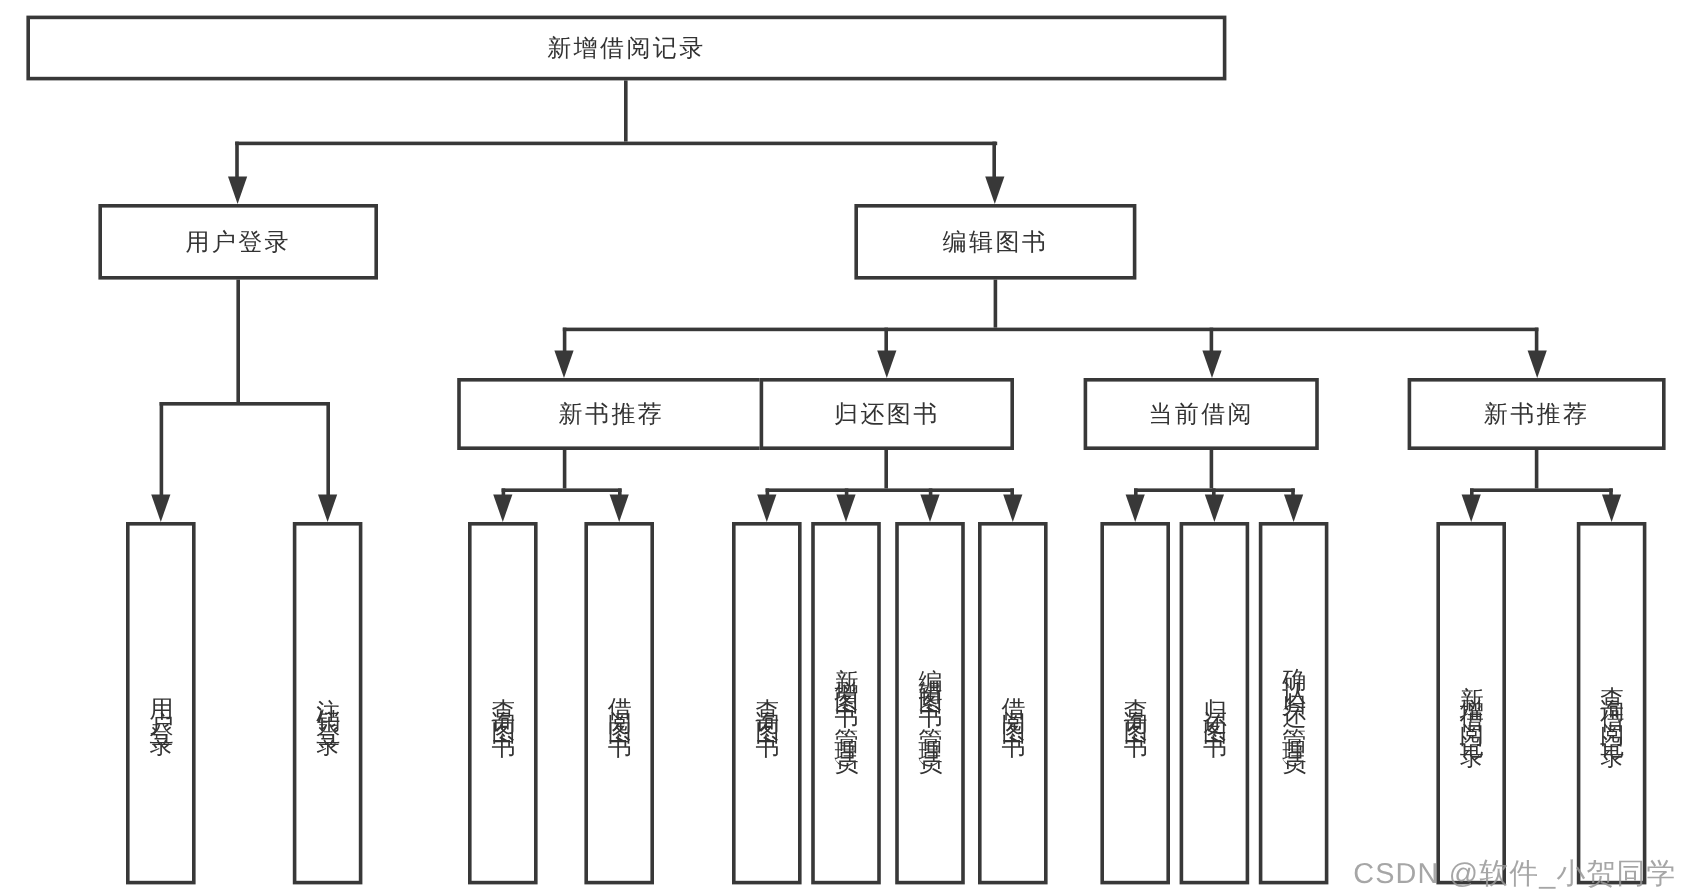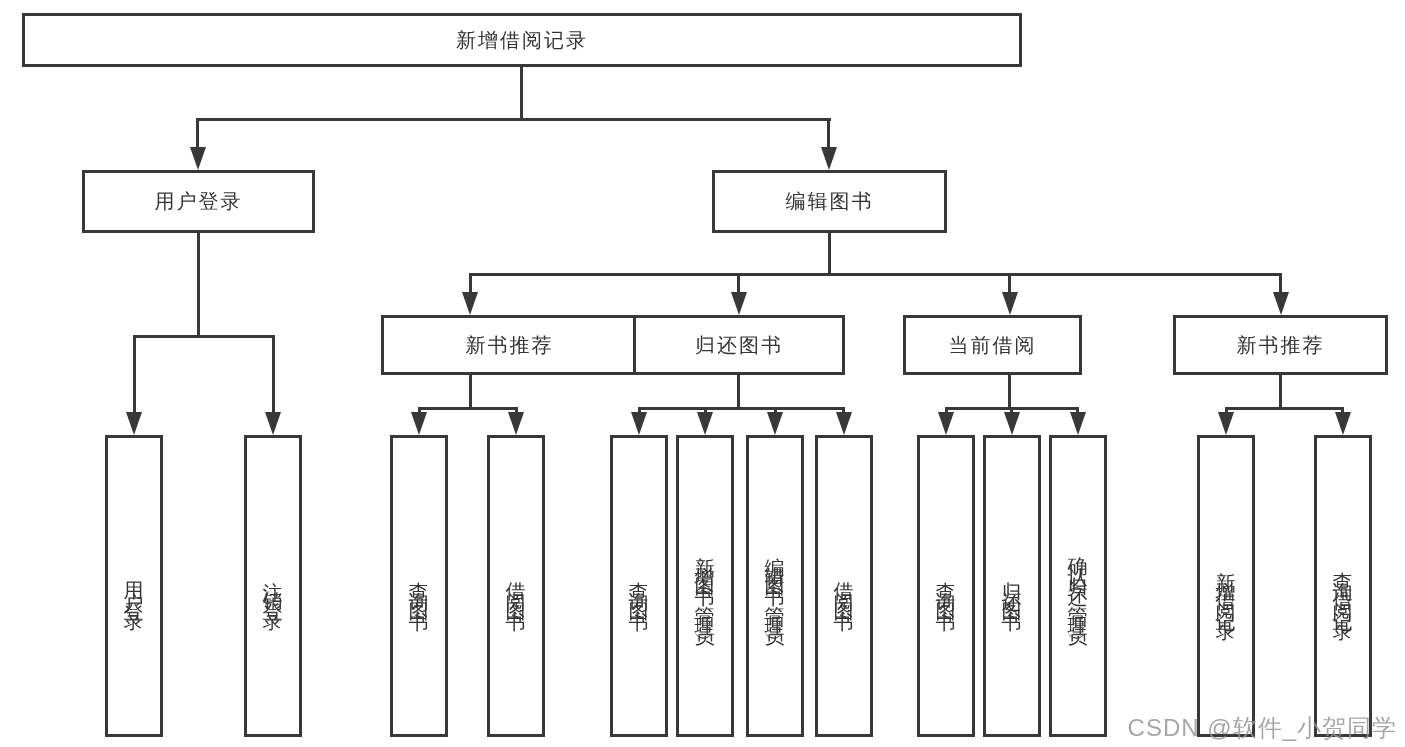--- a/index.html
+++ b/index.html
@@ -68,21 +68,21 @@
   <div class="arrow" style="left:1002px;top:292px"></div>
   <div class="line" style="left:1279px;top:273px;width:3px;height:22px"></div>
   <div class="arrow" style="left:1273px;top:292px"></div>
 
   <div class="box" style="left:381px;top:315px;width:257px;height:60px">
     <span>新书推荐</span>
   </div>
   <div class="box" style="left:633px;top:315px;width:212px;height:60px">
     <span>归还图书</span>
   </div>
-  <div class="box" style="left:903px;top:315px;width:179px;height:60px">
+  <div class="box" style="left:903px;top:315px;width:196px;height:60px">
     <span>当前借阅</span>
   </div>
   <div class="box" style="left:1173px;top:315px;width:215px;height:60px">
     <span>新书推荐</span>
   </div>
 
   <div class="line" style="left:469px;top:375px;width:3px;height:32px"></div>
   <div class="line" style="left:418px;top:407px;width:100px;height:3px"></div>
   <div class="line" style="left:418px;top:407px;width:3px;height:10px"></div>
   <div class="arrow" style="left:411px;top:412px"></div>

